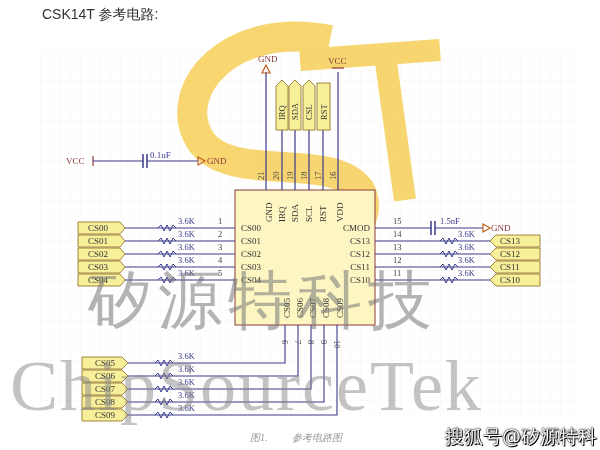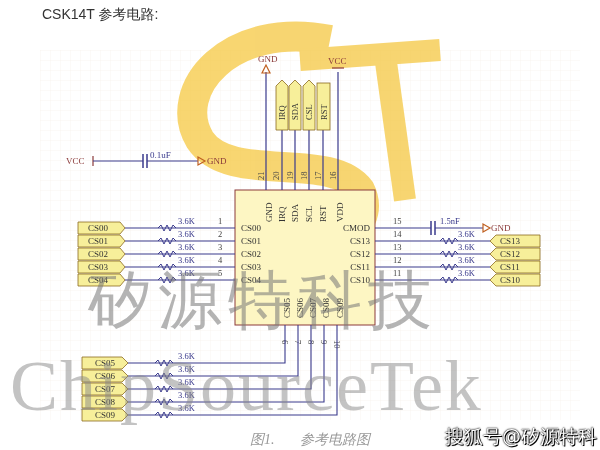--- a/index.html
+++ b/index.html
@@ -1,19 +1,19 @@
 <!DOCTYPE html>
 <html><head>
 <meta charset="utf-8">
 <style>
   html,body{margin:0;padding:0;background:#fff;}
   body{width:600px;height:450px;position:relative;overflow:hidden;font-family:"Liberation Serif",serif;}
   .title{position:absolute;left:42px;top:6px;font-family:"Liberation Sans",sans-serif;font-weight:normal;font-size:14px;color:#333;}
   .canvas{position:absolute;left:0;top:0;width:600px;height:450px;}
-  .caption{position:absolute;left:250px;top:431px;font-size:14px;color:#999;font-style:italic;}
+  .caption{position:absolute;left:250px;top:431px;font-size:10px;color:#999;font-style:italic;}
   .caption span{margin-right:22px;}
   .credit{position:absolute;left:445px;top:424px;font-family:"DejaVu Sans",sans-serif;font-size:19px;color:#fff;text-shadow:0 0 2px #000,0 0 1px #000,1px 1px 0 #000;}
   svg text{font-family:"Liberation Serif",serif;}
 </style>
 </head>
 <body>
 
 <div class="title">CSK14T 参考电路:</div>
 
 <svg class="canvas" width="600" height="450" viewBox="0 0 600 450">

